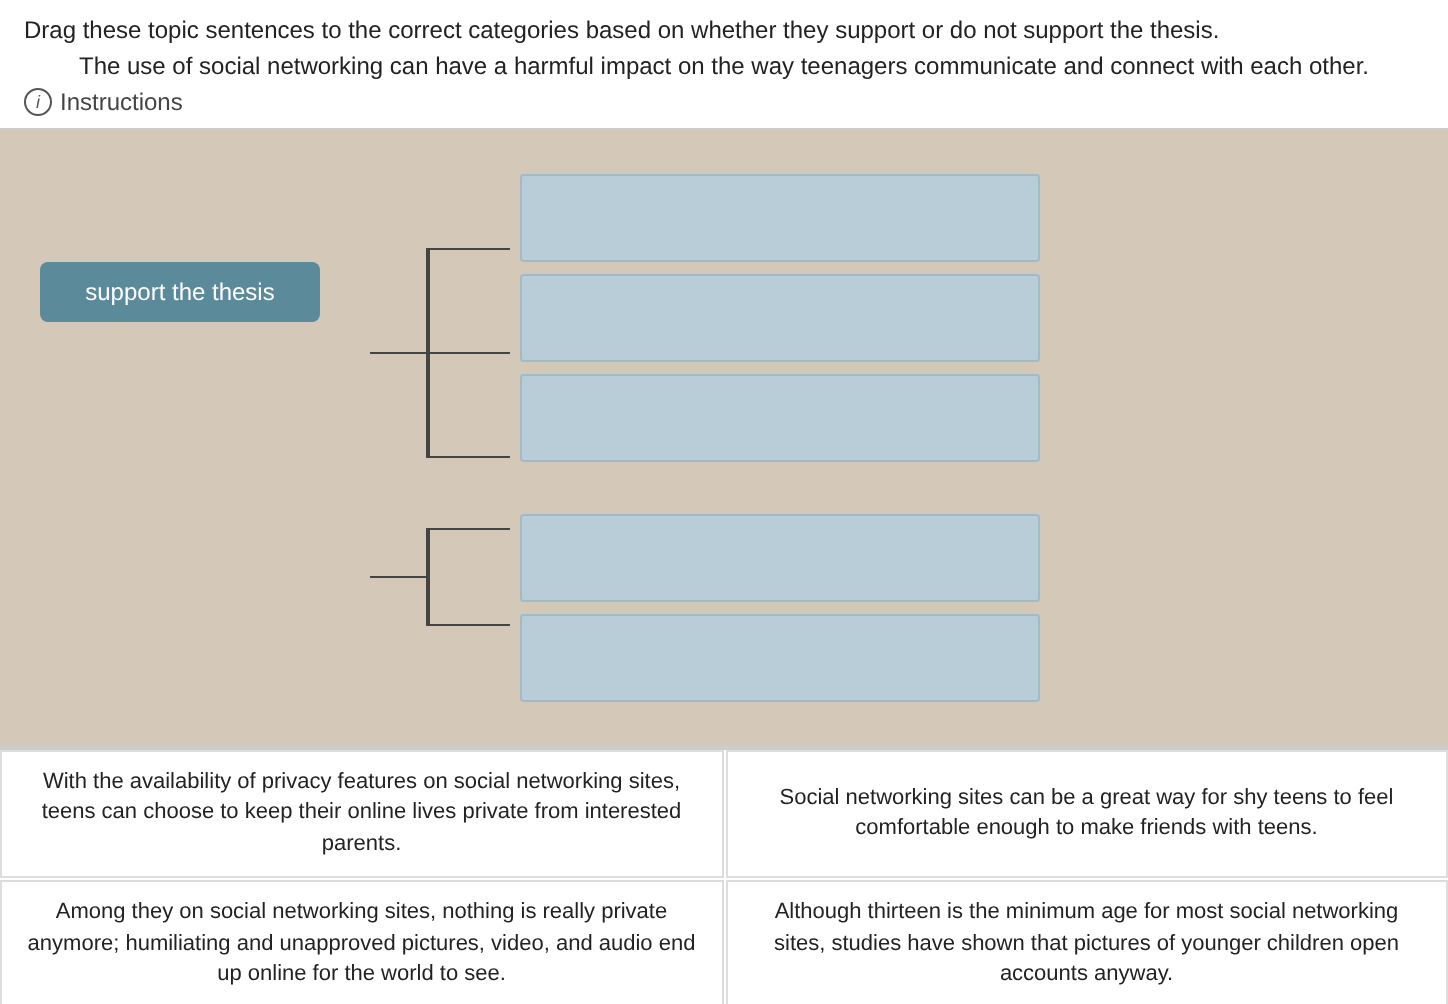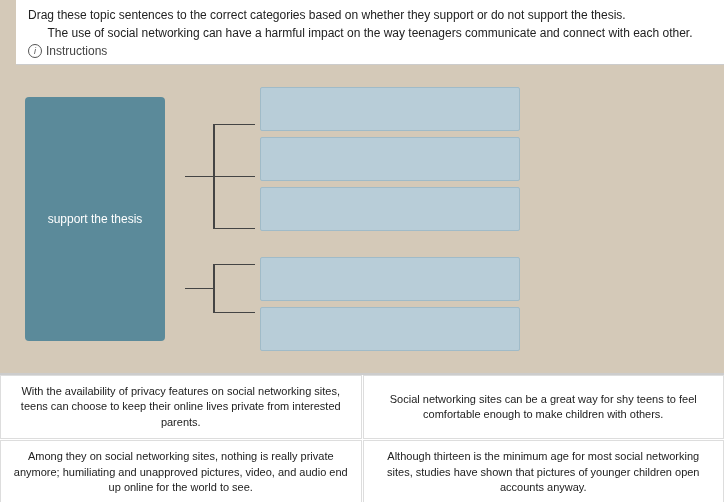--- a/index.html
+++ b/index.html
@@ -14,21 +14,20 @@
     .page-container {
       width: 724px;
       background: #d4c9b8;
     }
     .top-instruction {
       background: white;
       padding: 8px 12px 6px 12px;
       font-size: 12px;
       color: #222;
       border-bottom: 1px solid #ccc;
-      margin-left: 16px;
     }
     .top-instruction .main-instruction {
       font-size: 12px;
       color: #222;
       margin-bottom: 4px;
     }
     .top-instruction .thesis-text {
       font-size: 12px;
       color: #222;
       margin-bottom: 4px;
@@ -58,21 +57,21 @@
       background: #d4c9b8;
       display: flex;
       flex-direction: row;
       padding: 12px 20px;
       gap: 0;
       position: relative;
       min-height: 280px;
     }
     .categories-column {
       display: flex;
-      flex-direction: row;
+      flex-direction: column;
       justify-content: space-around;
       width: 160px;
       flex-shrink: 0;
       padding-top: 20px;
       padding-bottom: 20px;
     }
     .category-btn {
       background: #5b8a9a;
       color: white;
       border: none;
@@ -189,21 +188,21 @@
     </div>
 
   </div>
 
   <div class="bottom-cards">
 
     <div class="card">
       <span class="card-text">With the availability of privacy features on social networking sites, teens can choose to keep their online lives private from interested parents.</span>
     </div>
     <div class="card">
-      <span class="card-text">Social networking sites can be a great way for shy teens to feel comfortable enough to make children with others.</span>
+      <span class="card-text">Social networking sites can be a great way for shy teens to feel comfortable enough to make friends with teens.</span>
     </div>
 
     <div class="card">
       <span class="card-text">Among they on social networking sites, nothing is really private anymore; humiliating and unapproved pictures, video, and audio end up online for the world to see.</span>
     </div>
     <div class="card">
       <span class="card-text">Although thirteen is the minimum age for most social networking sites, studies have shown that pictures of younger children open accounts anyway.</span>
     </div>
 
   </div>

